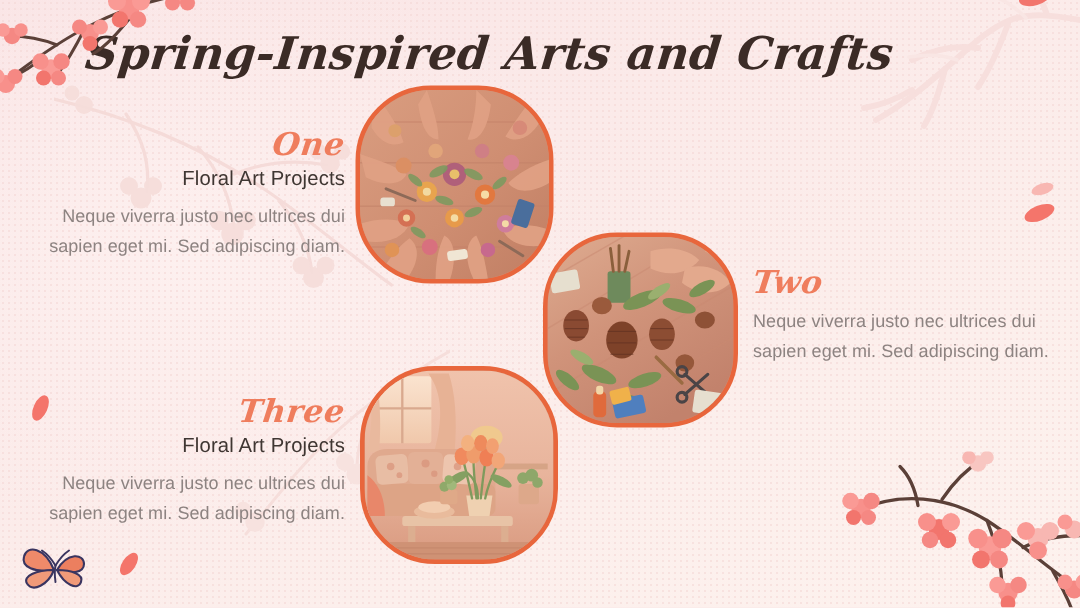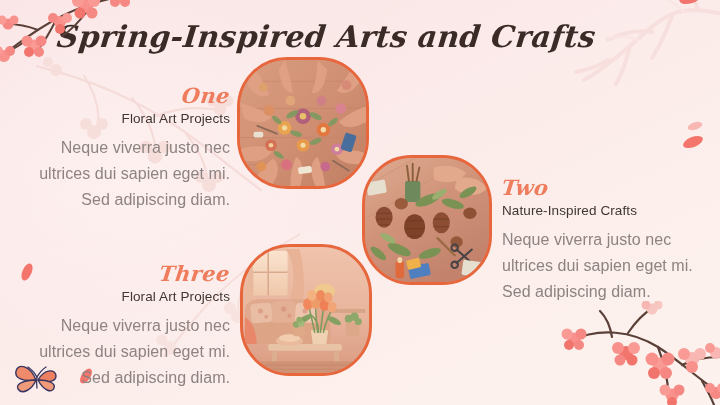--- a/index.html
+++ b/index.html
@@ -48,21 +48,21 @@
     letter-spacing:.4px; line-height:1.1;
     transform:skewX(-7deg);
   }
   .block .head {
     font-weight:400; font-size:13.5px;
     color:#3f3632; line-height:1.5;
     letter-spacing:.1px;
     margin-top:2px;
   }
   .block .body {
-    font-size:16px; color:#8d8381;
+    font-size:12px; color:#8d8381;
     line-height:1.62; margin-top:6px;
     letter-spacing:.05px;
   }
   .block.right { text-align:right; }
   .block.left  { text-align:left;  }
 
   #block-one   { left:12px;  top:84px;  width:218px; }
   #block-two   { left:502px; top:176px; width:208px; }
   #block-three { left:12px;  top:262px; width:218px; }
 
@@ -545,21 +545,20 @@
   </div>
 
   <div class="block right" id="block-one">
     <div class="num">One</div>
     <div class="head">Floral Art Projects</div>
     <div class="body">Neque viverra justo nec ultrices dui sapien eget mi. Sed adipiscing diam.</div>
   </div>
 
   <div class="block left" id="block-two">
     <div class="num">Two</div>
-    <div class="head">Nature-Inspired Crafts</div>
     <div class="body">Neque viverra justo nec ultrices dui sapien eget mi. Sed adipiscing diam.</div>
   </div>
 
   <div class="block right" id="block-three">
     <div class="num">Three</div>
     <div class="head">Floral Art Projects</div>
     <div class="body">Neque viverra justo nec ultrices dui sapien eget mi. Sed adipiscing diam.</div>
   </div>
 
 </div>

